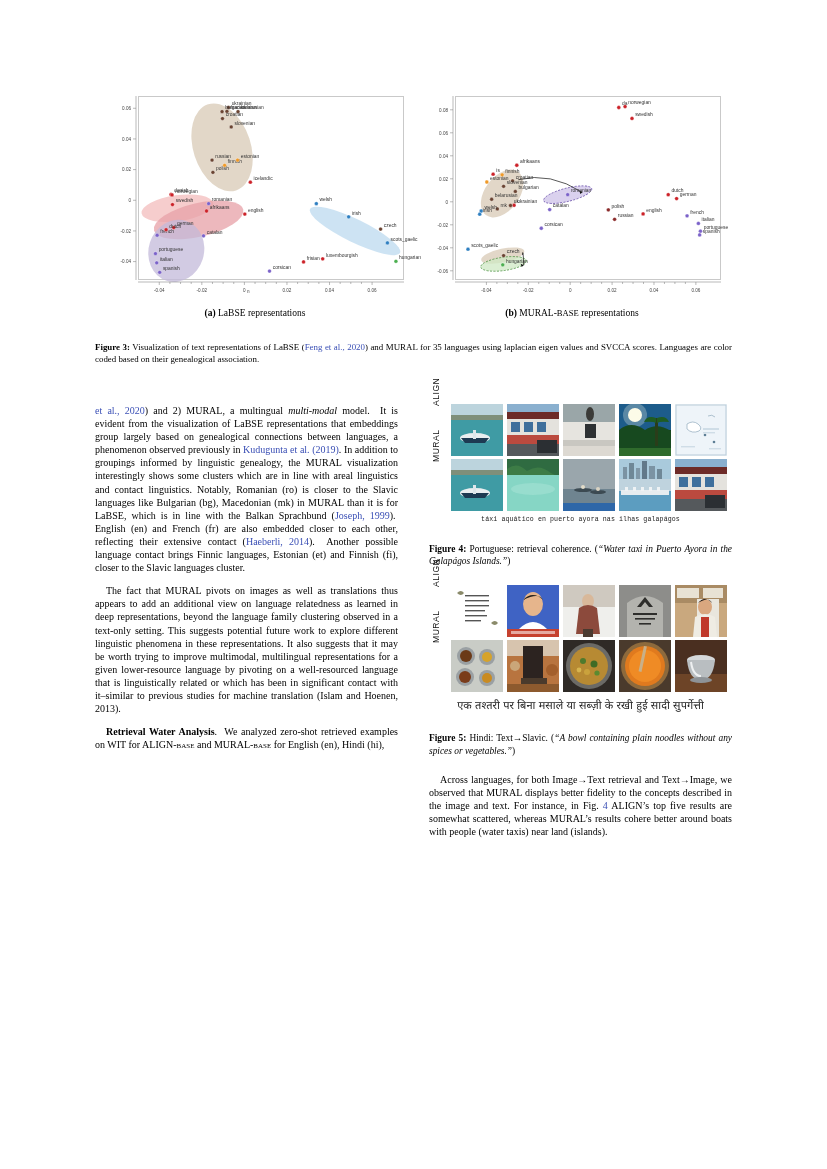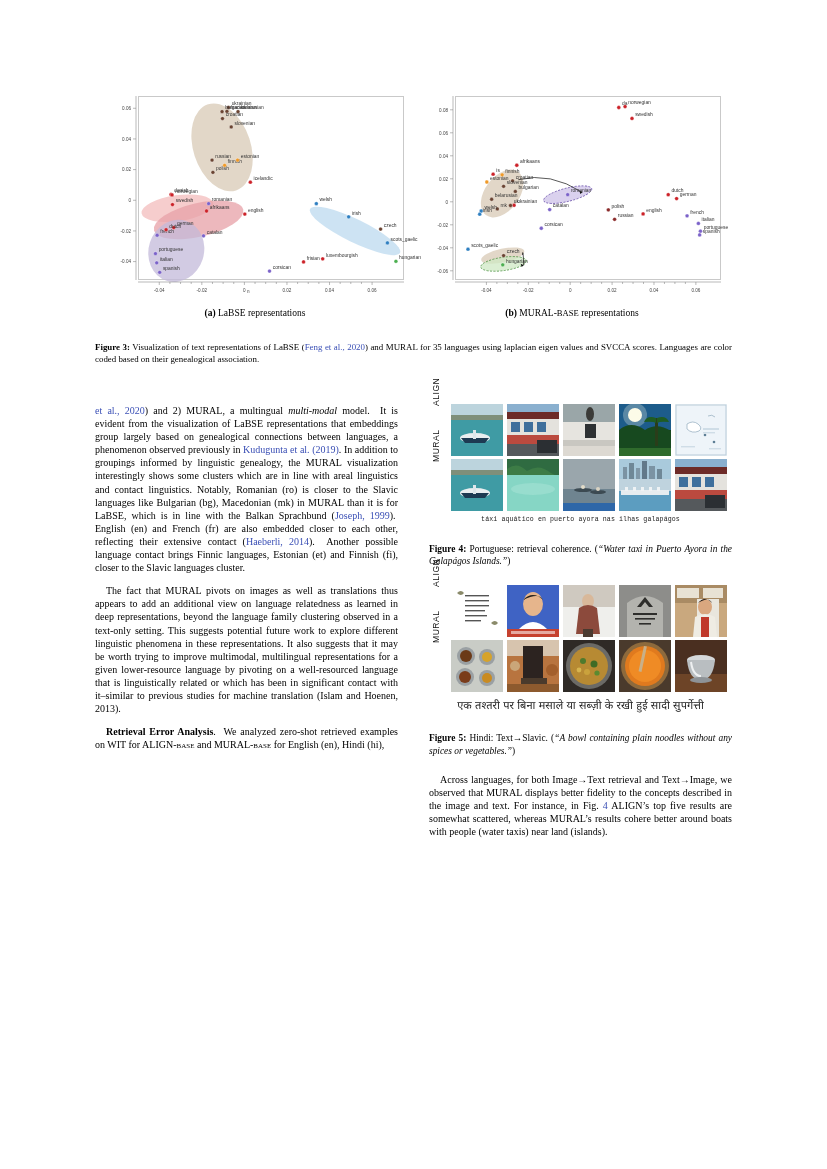--- a/index.html
+++ b/index.html
@@ -362,21 +362,21 @@
   </div>
 
   <div class="cols">
 
     <div class="col left">
       <p class="body noind">
         <span class="cite">et al., 2020</span>) and 2) MURAL, a multingual <span class="ital">multi-modal</span> model.&nbsp; It is evident from the visualization of LaBSE representations that embeddings group largely based on genealogical connections between languages, a phenomenon observed previously in <span class="cite">Kudugunta et al. (2019)</span>. In addition to groupings informed by linguistic genealogy, the MURAL visualization interestingly shows some clusters which are in line with areal linguistics and contact linguistics. Notably, Romanian (ro) is closer to the Slavic languages like Bulgarian (bg), Macedonian (mk) in MURAL than it is for LaBSE, which is in line with the Balkan Sprachbund (<span class="cite">Joseph, 1999</span>).&nbsp; English (en) and French (fr) are also embedded closer to each other, reflecting their extensive contact (<span class="cite">Haeberli, 2014</span>).&nbsp; Another possible language contact brings Finnic languages, Estonian (et) and Finnish (fi), closer to the Slavic languages cluster.
       </p>
       <p class="body">The fact that MURAL pivots on images as well as translations thus appears to add an additional view on language relatedness as learned in deep representations, beyond the language family clustering observed in a text-only setting. This suggests potential future work to explore different linguistic phenomena in these representations. It also suggests that it may be worth trying to improve multimodal, multilingual representations for a given lower-resource language by pivoting on a well-resourced language that is linguistically related or which has been in significant contact with it–similar to previous studies for machine translation (Islam and Hoenen, 2013).</p>
       <p class="body">
-        <span class="bold">Retrieval Error Analysis</span>.&nbsp; We analyzed zero-shot retrieved examples on WIT for ALIGN-<span class="smallcaps">base</span> and MURAL-<span class="smallcaps">base</span> for English (en), Hindi (hi),
+        <span class="bold">Retrieval Water Analysis</span>.&nbsp; We analyzed zero-shot retrieved examples on WIT for ALIGN-<span class="smallcaps">base</span> and MURAL-<span class="smallcaps">base</span> for English (en), Hindi (hi),
       </p>
     </div>
 
     <div class="col right">
 
       <div class="figblock">
         <div class="rowlab" style="top:2px;">ALIGN</div>
         <div class="rowlab" style="top:58px;">MURAL</div>
         <div class="grid">
           <div class="gridrow">

